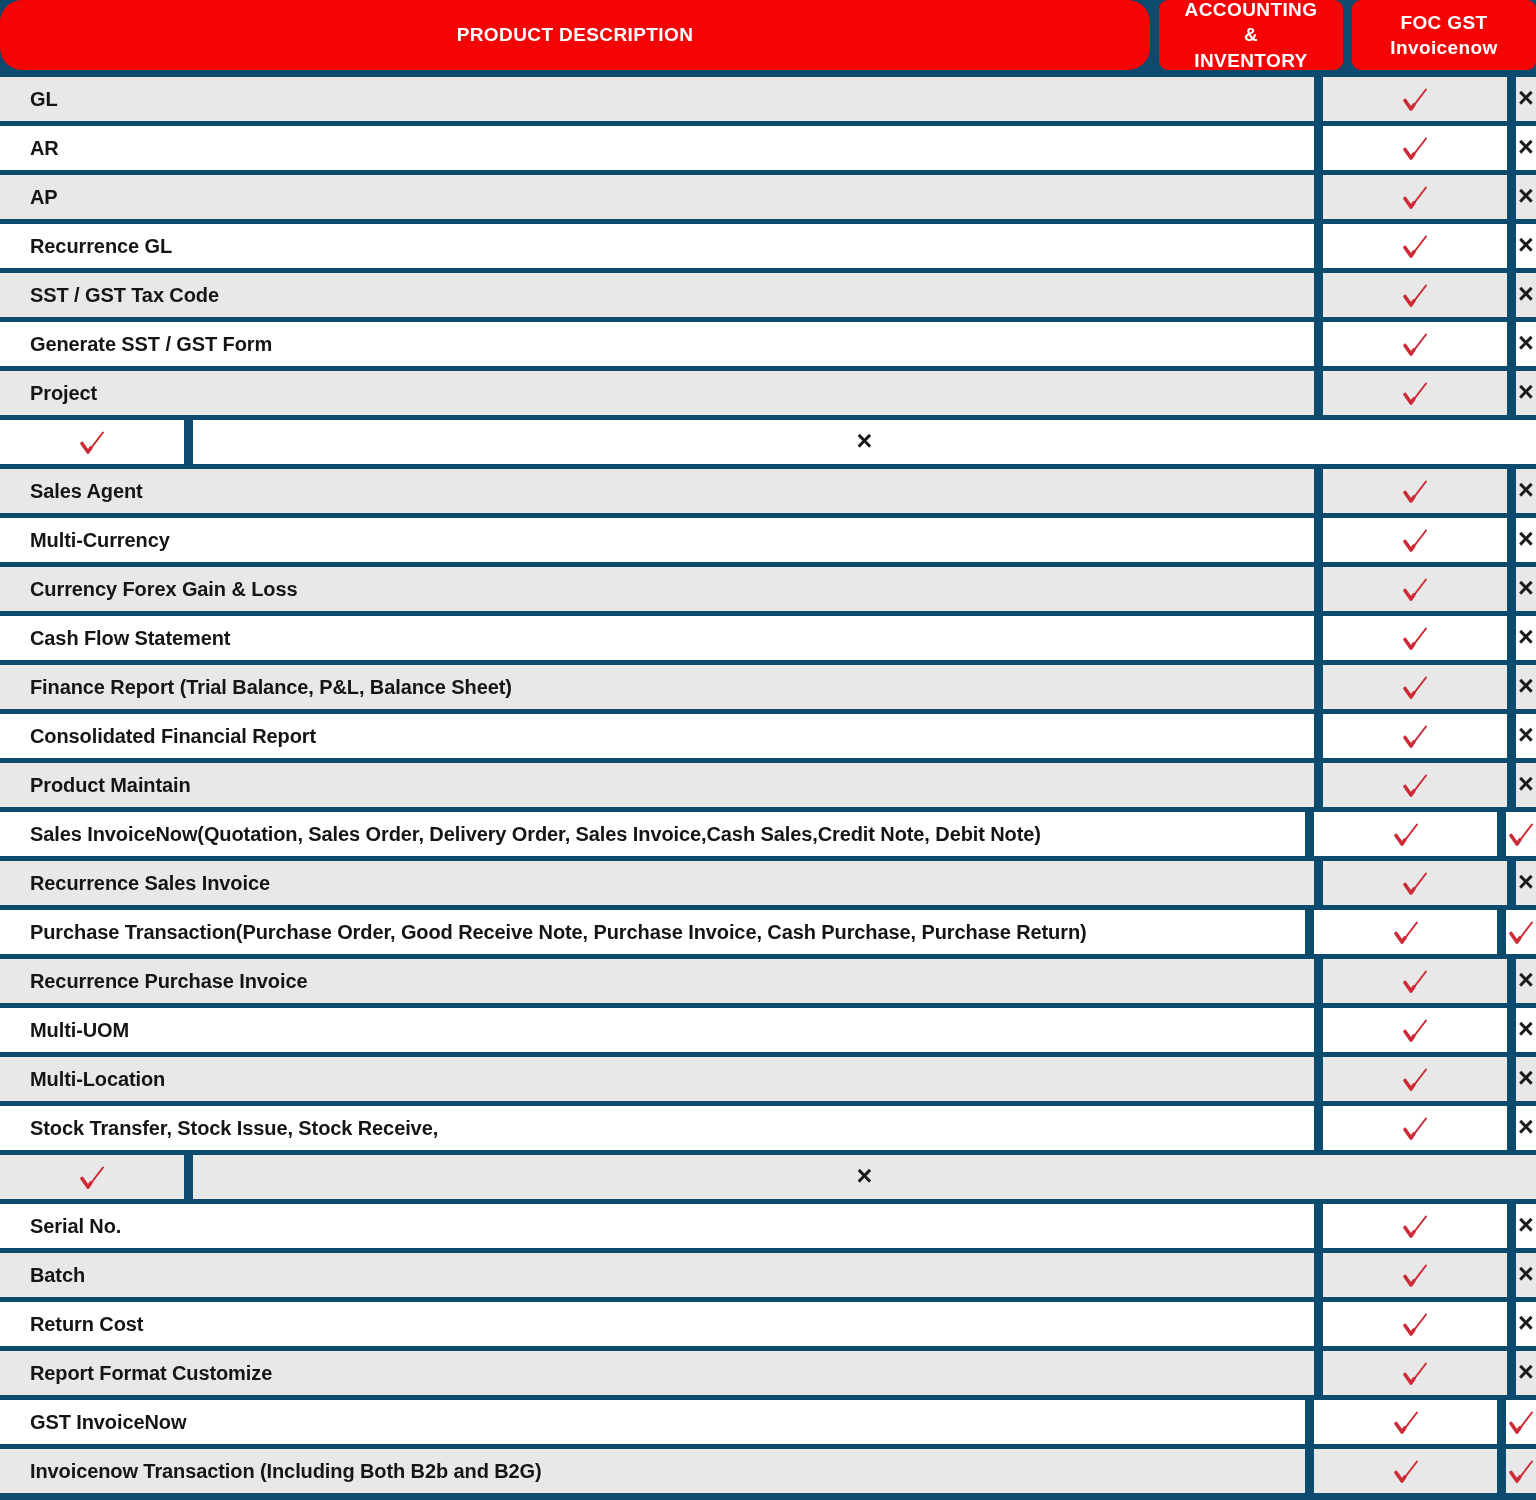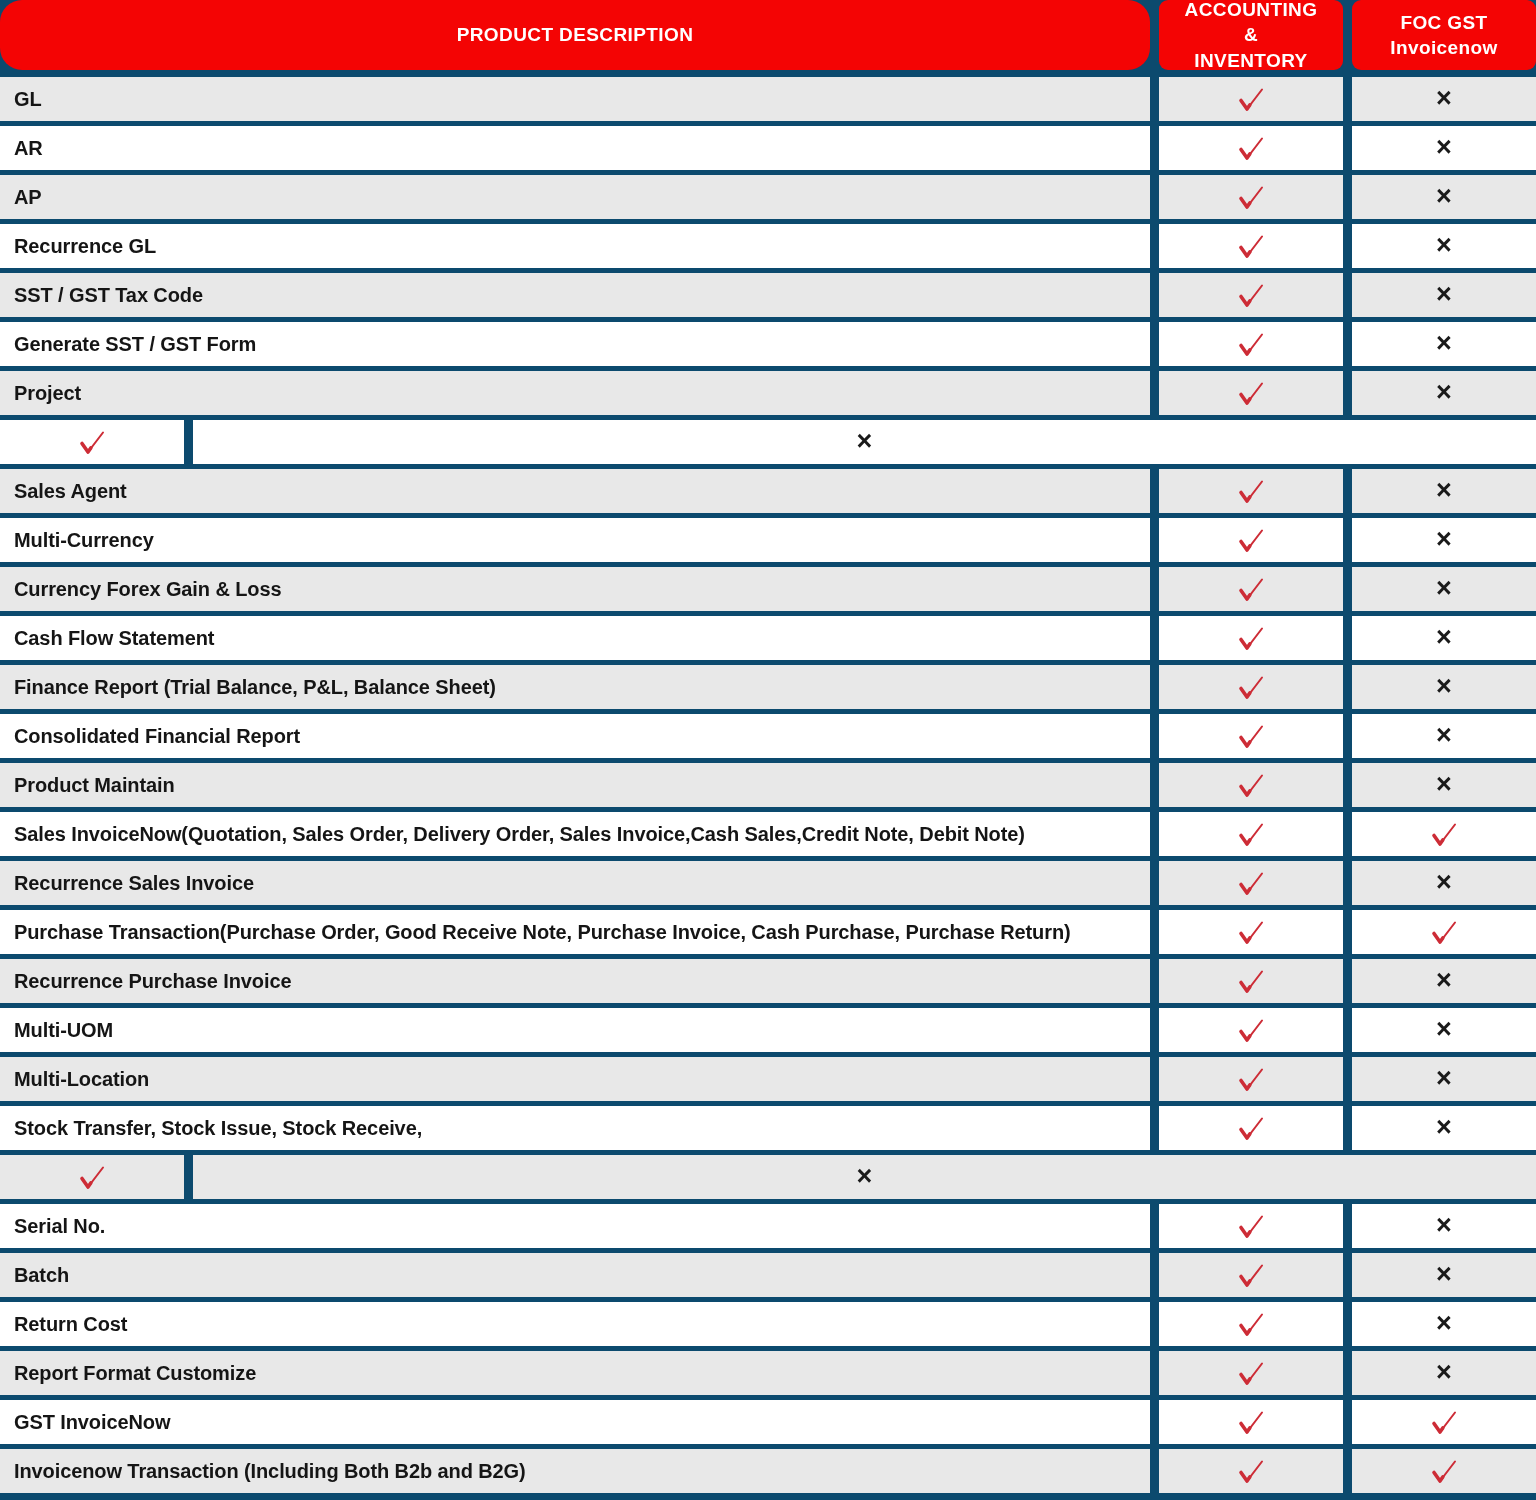--- a/index.html
+++ b/index.html
@@ -22,21 +22,21 @@
     display:flex;align-items:center;justify-content:center;text-align:center;
     font-weight:700;font-size:19px;letter-spacing:0.4px;line-height:1.32;
   }
   .hdr.col1{width:1150px;border-radius:22px;}
   .hdr.col2{width:184px;border-radius:9px;padding:0 26px;}
   .hdr.col3{flex:1;border-radius:9px;padding:4px 14px;}
   
   .row{display:flex;gap:9px;height:44px;margin-bottom:5px;}
   .cell{display:flex;align-items:center;background:#ffffff;}
   .row.shaded .cell{background:var(--shade);}
-  .cell.desc{width:1150px;padding-left:14px;}
+  .cell.desc{width:1314px;padding-left:30px;}
   .cell.mark{justify-content:center;}
   .cell.mark.col2{width:184px;}
   .cell.mark.col3{flex:1;}
   .feature-label{
     font-size:20px;font-weight:700;color:var(--text);
     letter-spacing:-0.1px;white-space:nowrap;
   }
   .check-icon{display:inline-flex;}
   .check-icon svg{display:block;}
   .cross-icon{

